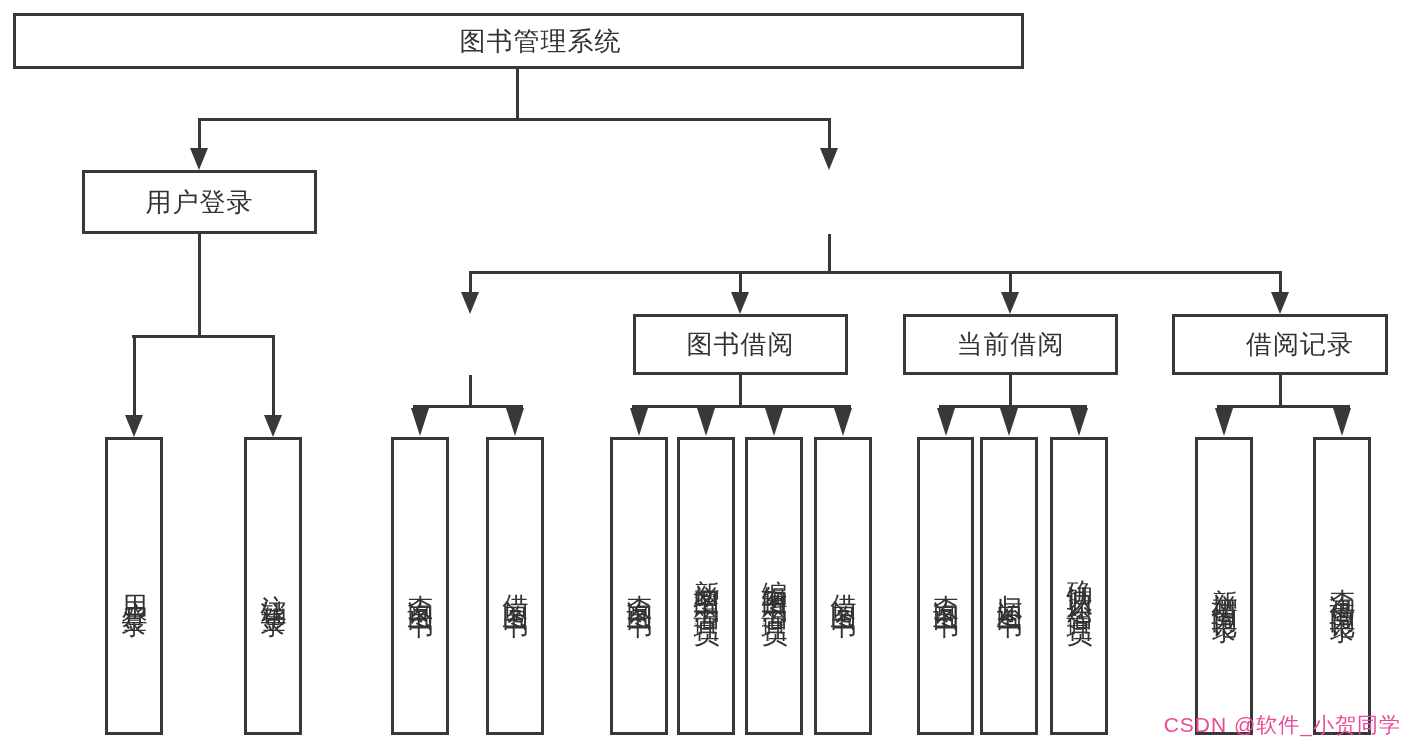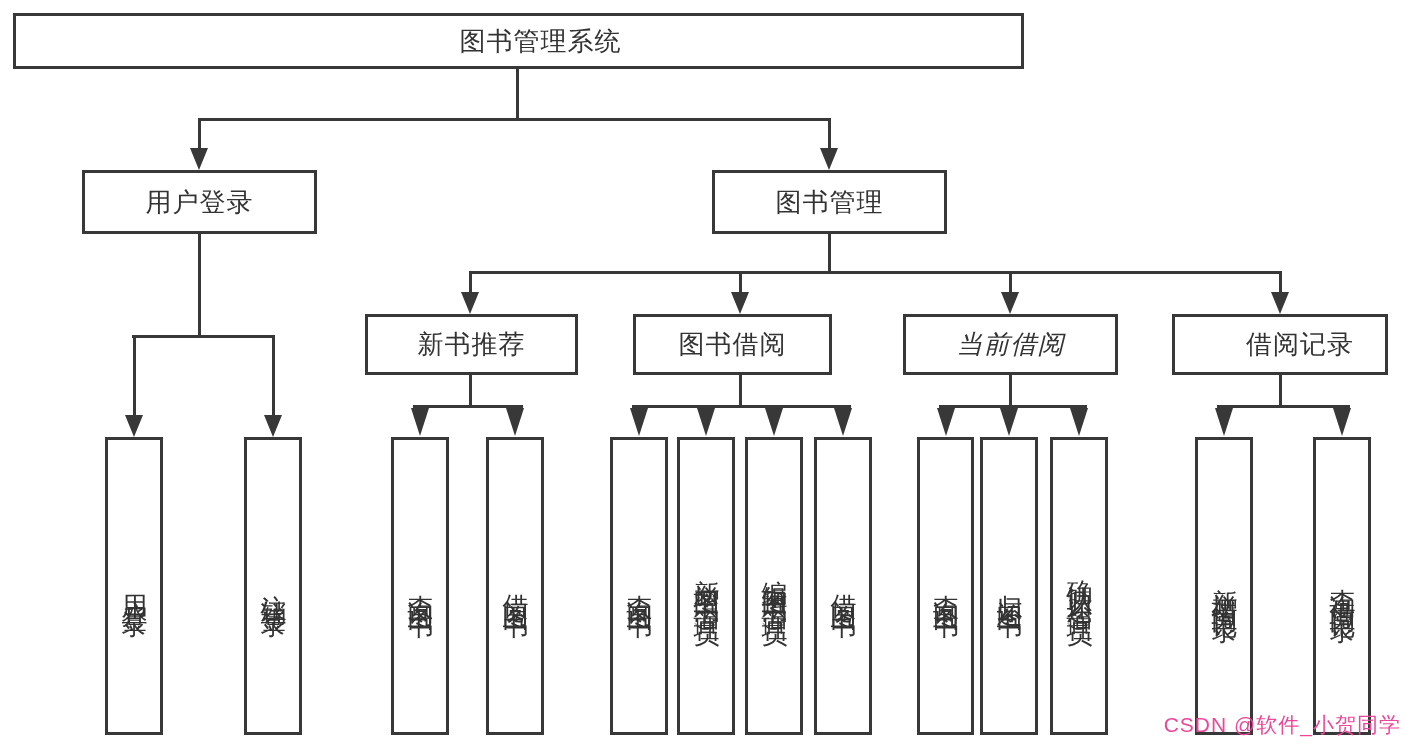--- a/index.html
+++ b/index.html
@@ -45,49 +45,43 @@
   <div class="line" style="left:516px; top:69px;  width:3px;  height:49px;"></div>
   <div class="line" style="left:198px; top:118px; width:633px; height:3px;"></div>
   <div class="line" style="left:198px; top:121px; width:3px;  height:29px;"></div>
   <div class="line" style="left:828px; top:121px; width:3px;  height:29px;"></div>
   <div class="ah" style="left:190px; top:148px;"></div>
   <div class="ah" style="left:820px; top:148px;"></div>
 
   <div class="node" style="left:82px; top:170px; width:235px; height:64px;">
     <span>用户登录</span>
   </div>
-  <div class="node" style="left:712px; top:170px; width:235px; height:64px;">
-    <span>图书管理</span>
-  </div>
 
   <div class="line" style="left:198px; top:234px; width:3px;  height:101px;"></div>
   <div class="line" style="left:132px; top:335px; width:143px; height:3px;"></div>
   <div class="line" style="left:133px; top:338px; width:3px;  height:78px;"></div>
   <div class="line" style="left:272px; top:338px; width:3px;  height:78px;"></div>
   <div class="ah" style="left:125px; top:415px;"></div>
   <div class="ah" style="left:264px; top:415px;"></div>
 
   <div class="line" style="left:828px;  top:234px; width:3px;   height:37px;"></div>
   <div class="line" style="left:469px;  top:271px; width:813px; height:3px;"></div>
   <div class="line" style="left:469px;  top:274px; width:3px;   height:19px;"></div>
   <div class="line" style="left:739px;  top:274px; width:3px;   height:19px;"></div>
   <div class="line" style="left:1009px; top:274px; width:3px;   height:19px;"></div>
   <div class="line" style="left:1279px; top:274px; width:3px;   height:19px;"></div>
   <div class="ah" style="left:461px;  top:292px;"></div>
   <div class="ah" style="left:731px;  top:292px;"></div>
   <div class="ah" style="left:1001px; top:292px;"></div>
   <div class="ah" style="left:1271px; top:292px;"></div>
 
-  <div class="node" style="left:365px; top:314px; width:213px; height:61px;">
-    <span>新书推荐</span>
-  </div>
-  <div class="node" style="left:633px; top:314px; width:199px; height:61px;">
+  <div class="node" style="left:633px; top:314px; width:215px; height:61px;">
     <span>图书借阅</span>
   </div>
-  <div class="node" style="left:903px; top:314px; width:215px; height:61px;font-style:italic;">
+  <div class="node" style="left:903px; top:314px; width:215px; height:61px;">
     <span>当前借阅</span>
   </div>
   <div class="node" style="left:1172px; top:314px; width:216px; height:61px;padding-left:40px;">
     <span>借阅记录</span>
   </div>
 
   <div class="line" style="left:469px; top:375px; width:3px;   height:30px;"></div>
   <div class="line" style="left:413px; top:405px; width:110px; height:3px;"></div>
   <div class="ah ah-long" style="left:411px; top:408px;"></div>
   <div class="ah ah-long" style="left:506px; top:408px;"></div>

